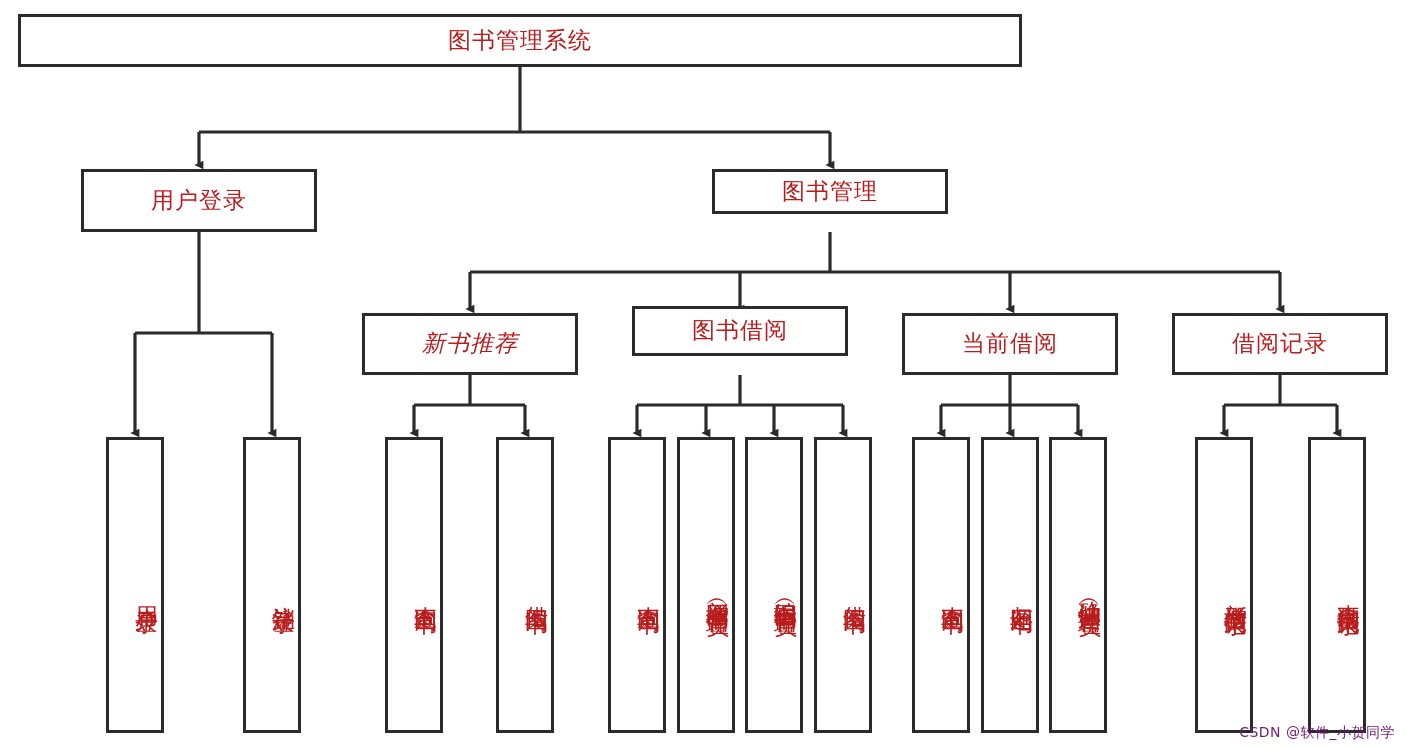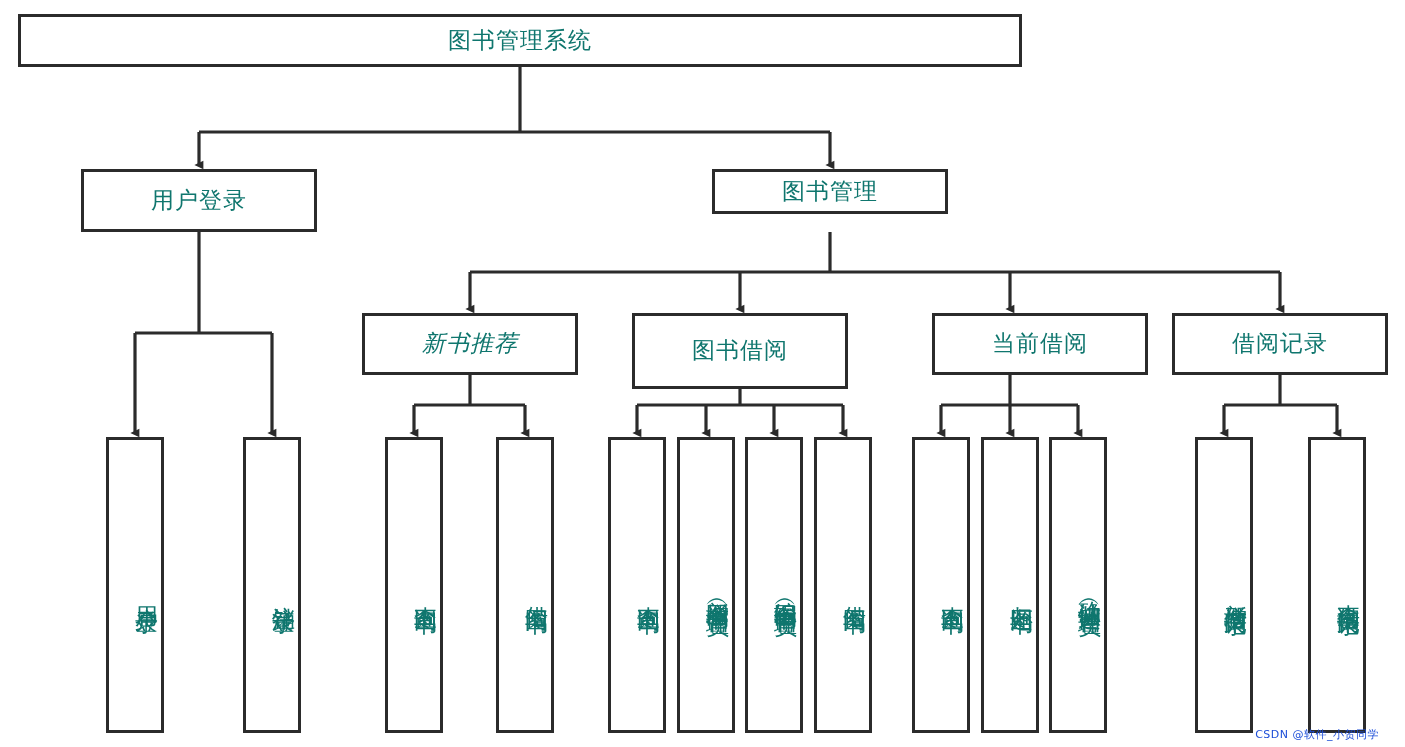--- a/index.html
+++ b/index.html
@@ -26,21 +26,21 @@
     pointer-events: none;
   }
   .node {
     position: absolute;
     box-sizing: border-box;
     border: 3px solid #2b2b2b;
     background: #ffffff;
     display: flex;
     align-items: center;
     justify-content: center;
-    color: #0f766e;
+    color: #b91c1c;
   }
   .node.horiz {
     font-size: 23px;
     letter-spacing: 1px;
     line-height: 1.1;
   }
   .node.vert {
     writing-mode: vertical-rl;
     text-orientation: upright;
     align-items: flex-start;
@@ -51,24 +51,24 @@
     letter-spacing: 2px;
   }
   .node.vert .vtext {
     writing-mode: vertical-rl;
     text-orientation: upright;
     white-space: normal;
     display: block;
   }
   #watermark {
     position: absolute;
-    right: 26px;
+    right: 10px;
     bottom: 5px;
-    font-size: 11px;
-    color: #1d4ed8;
+    font-size: 14px;
+    color: #701a75;
     letter-spacing: 0.5px;
     white-space: nowrap;
   }
 </style>
 </head>
 <body>
 
 <div id="canvas">
 
   <svg class="wires" viewBox="0 0 1405 747">
@@ -131,24 +131,24 @@
   <div class="node horiz" style="left:81px; top:169px; width:236px; height:63px;">
     <span>用户登录</span>
   </div>
   <div class="node horiz" style="left:712px; top:169px; width:236px; height:45px;">
     <span>图书管理</span>
   </div>
 
   <div class="node horiz" style="left:362px; top:313px; width:216px; height:62px;font-style:italic;">
     <span>新书推荐</span>
   </div>
-  <div class="node horiz" style="left:632px; top:313px; width:216px; height:76px;">
+  <div class="node horiz" style="left:632px; top:306px; width:216px; height:50px;">
     <span>图书借阅</span>
   </div>
-  <div class="node horiz" style="left:932px; top:313px; width:216px; height:62px;">
+  <div class="node horiz" style="left:902px; top:313px; width:216px; height:62px;">
     <span>当前借阅</span>
   </div>
   <div class="node horiz" style="left:1172px; top:313px; width:216px; height:62px;">
     <span>借阅记录</span>
   </div>
 
   <div class="node vert" style="left:106px; top:437px; width:58px; height:296px;">
     <span class="vtext">用户登录</span>
   </div>
   <div class="node vert" style="left:243px; top:437px; width:58px; height:296px;">

